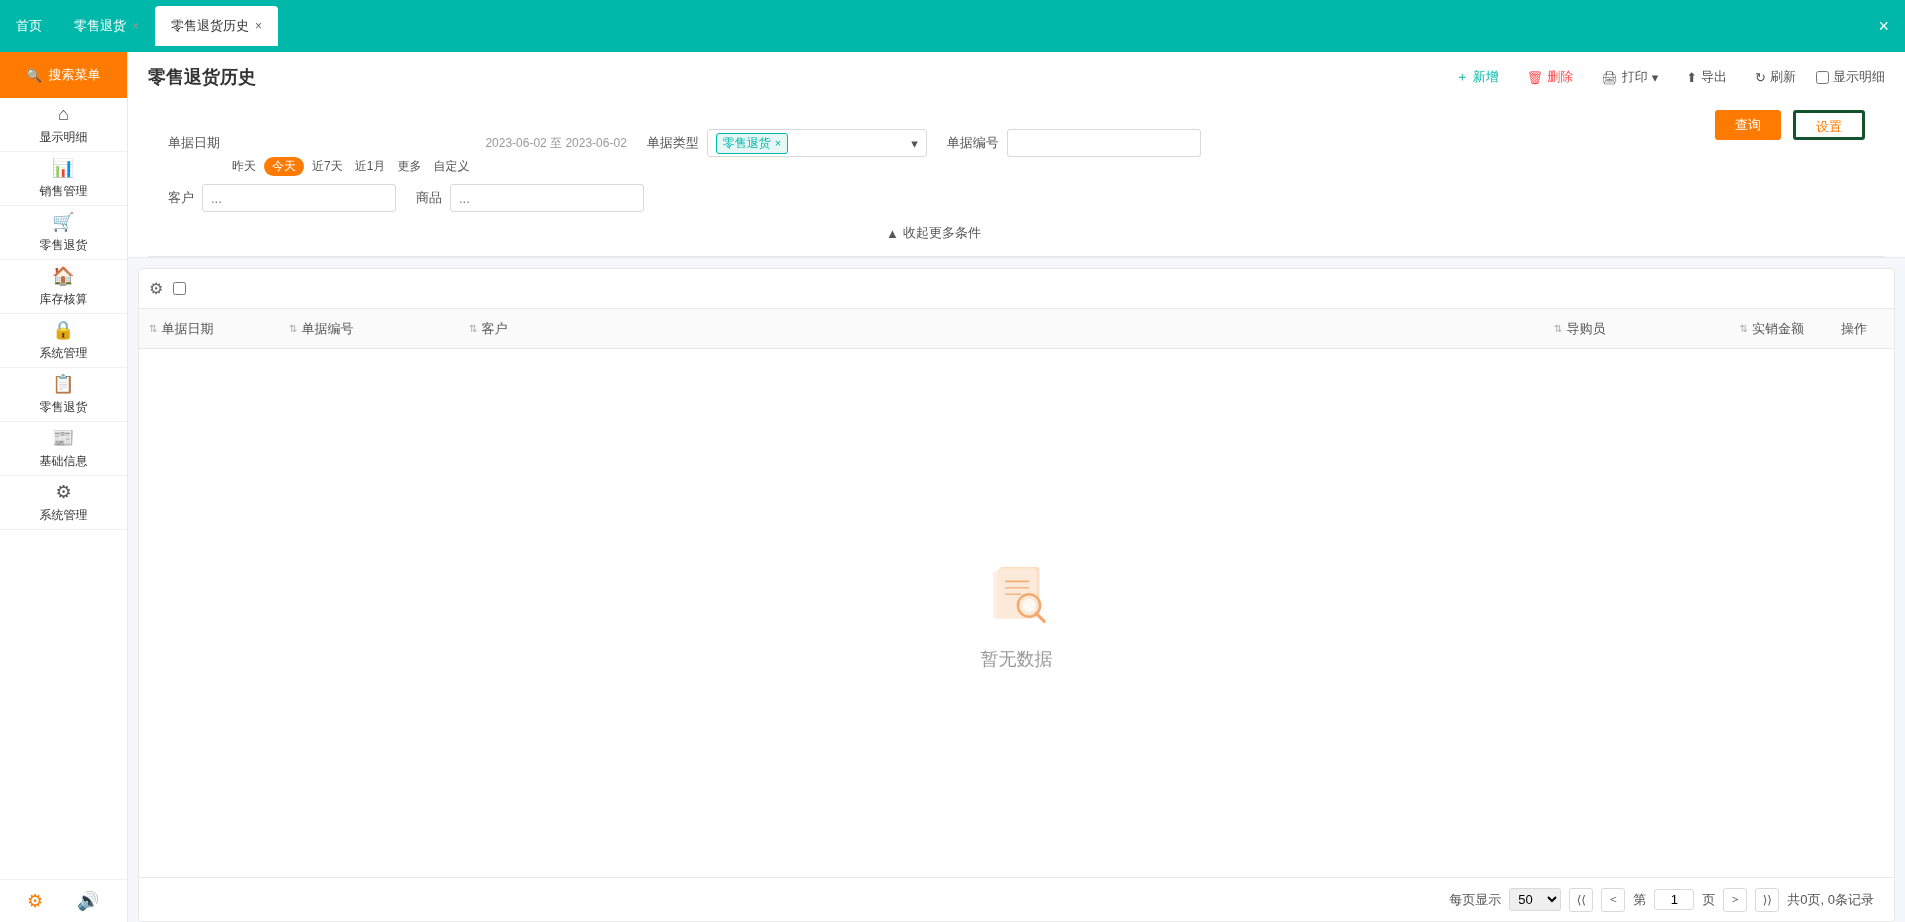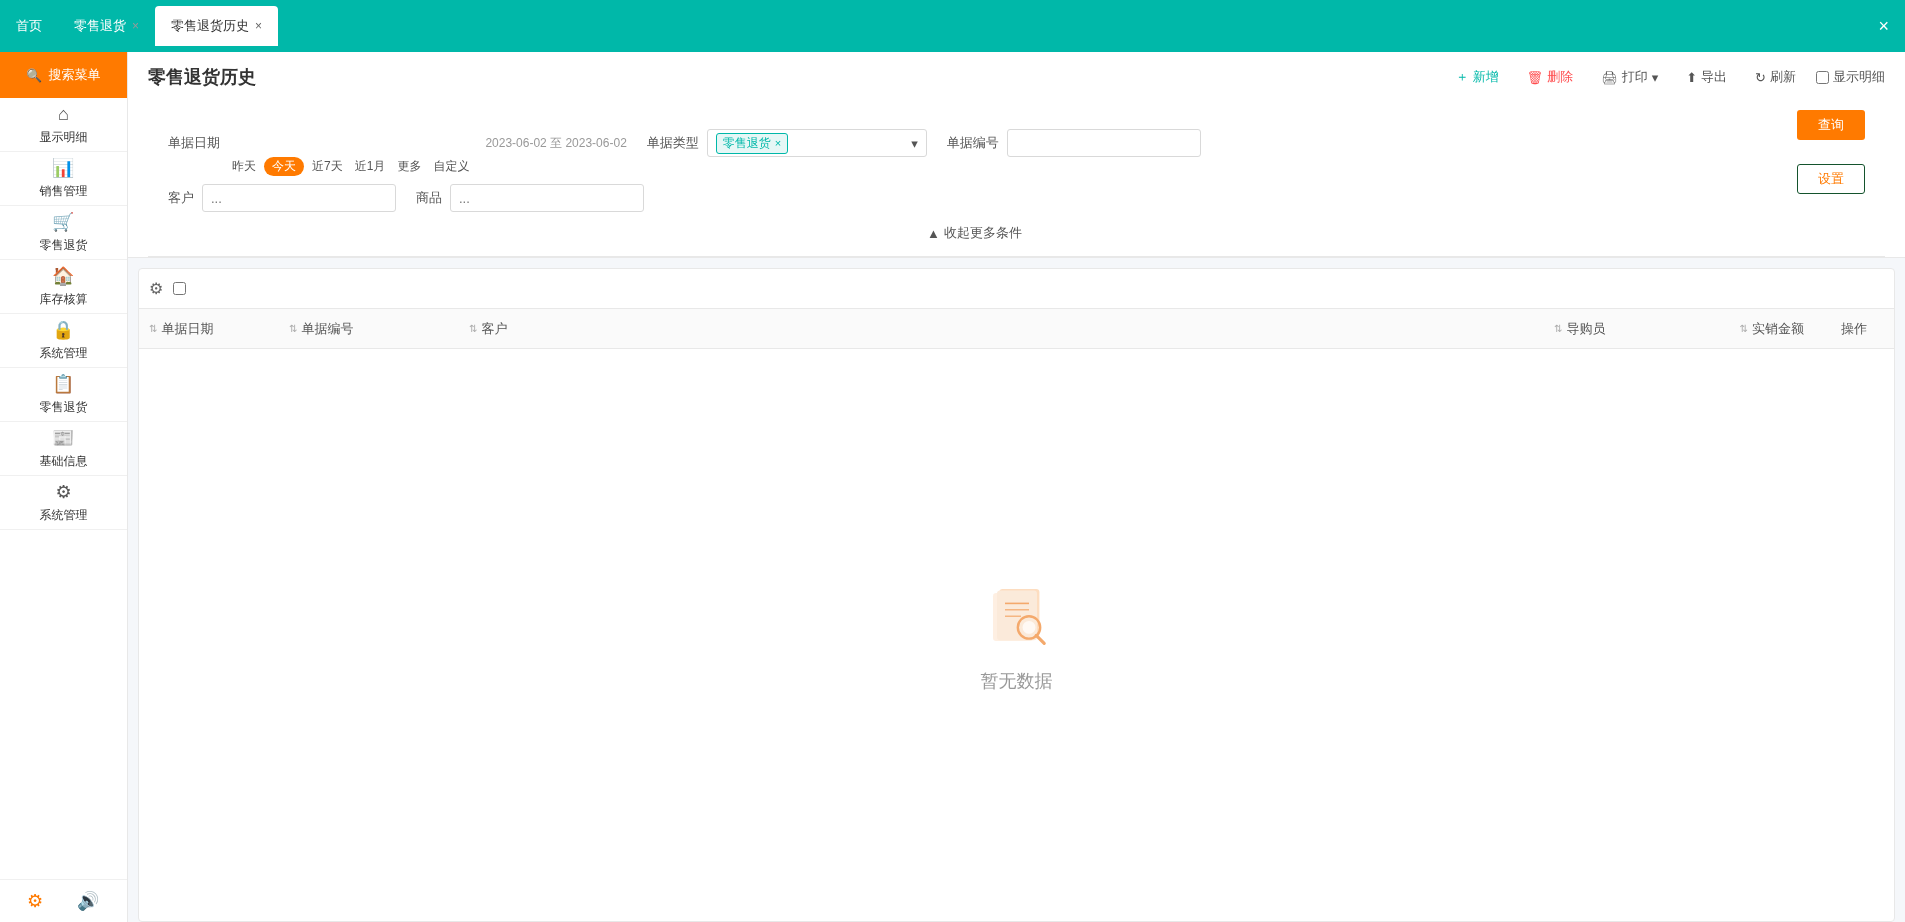--- a/index.html
+++ b/index.html
@@ -240,38 +240,37 @@
       font-size: 13px;
       color: #555;
       cursor: pointer;
       margin-top: 4px;
       padding: 4px 0;
     }
 
     
     .action-btns {
       display: flex;
-      flex-direction: column;
-      gap: 24px;
+      gap: 12px;
       margin-left: auto;
     }
     .btn-query {
       background: #ff7a00;
       color: #fff;
       border: none;
       border-radius: 3px;
       padding: 5px 20px;
       font-size: 13px;
       cursor: pointer;
       height: 30px;
     }
     .btn-settings {
       background: #fff;
       color: #ff7a00;
-      border: 1px solid #14532d;
+      border: 3px solid #14532d;
       border-radius: 3px;
       padding: 5px 20px;
       font-size: 13px;
       cursor: pointer;
       height: 30px;
     }
 
     
     .table-area {
       flex: 1;
@@ -585,16 +584,32 @@
             <line x1="35" y1="44" x2="55" y2="44" stroke="#f4a96c" stroke-width="1.5"></line>
 
             <circle cx="65" cy="58" r="14" fill="none" stroke="#f4a96c" stroke-width="3"></circle>
             <circle cx="65" cy="58" r="8" fill="#fff9f4"></circle>
             <line x1="74" y1="68" x2="84" y2="78" stroke="#f4a96c" stroke-width="4" stroke-linecap="round"></line>
           </svg>
           <span class="empty-text">暂无数据</span>
         </div>
       </div>
 
+      <div class="pagination">
+        <span>每页显示</span>
+        <select>
+          <option>20</option>
+          <option selected="">50</option>
+          <option>100</option>
+        </select>
+        <div class="page-btn">⟨⟨</div>
+        <div class="page-btn">＜</div>
+        <span>第</span>
+        <input class="page-input" type="text" value="1" style="">
+        <span>页</span>
+        <div class="page-btn">＞</div>
+        <div class="page-btn">⟩⟩</div>
+        <span>共0页, 0条记录</span>
+      </div>
     </div>
 
   </div>
 </div>
 
 </body></html>

